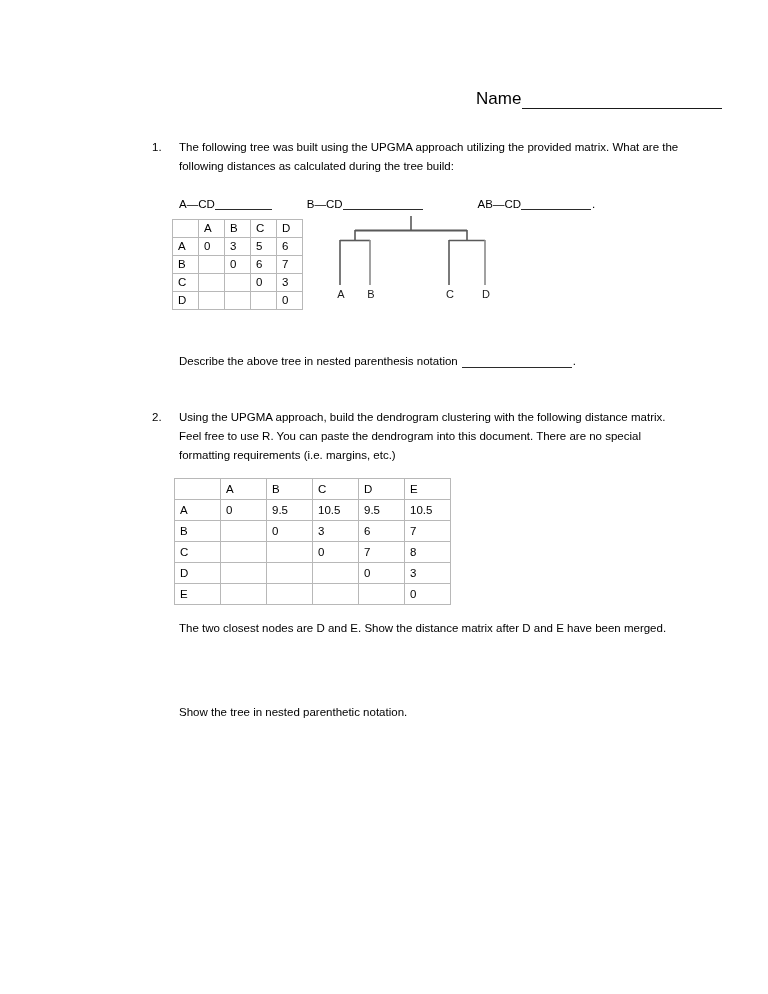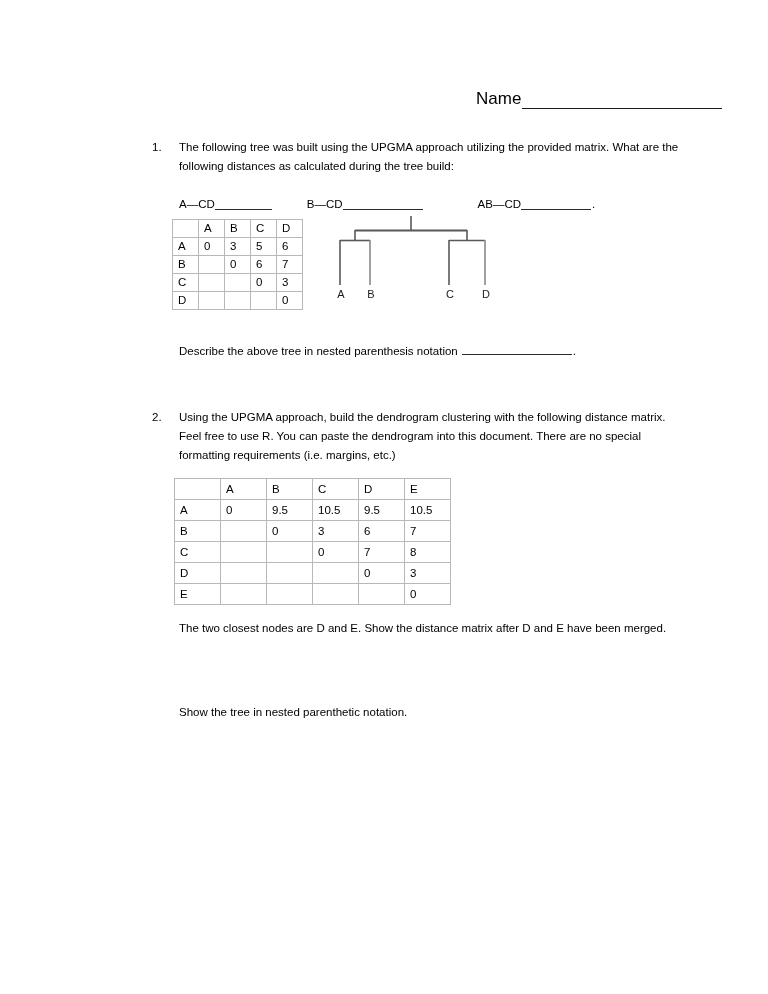--- a/index.html
+++ b/index.html
@@ -134,23 +134,23 @@
 
   
   .para {
     position: absolute;
     font-size: 11.5px;
     line-height: 1.65;
     width: 500px;
   }
   #describe-line {
     left: 179px;
-    top: 342px;
-    display: flex;
-    align-items: flex-start;
+    top: 352px;
+    display: flex;
+    align-items: center;
     white-space: nowrap;
     width: auto;
   }
   .blank.describe { width: 110px; margin-left: 4px; }
 
   #merge-para { left: 179px; top: 619px; width: 500px; }
   #nested-para { left: 179px; top: 703px; width: 500px; }
 </style>
 </head>
 <body>

